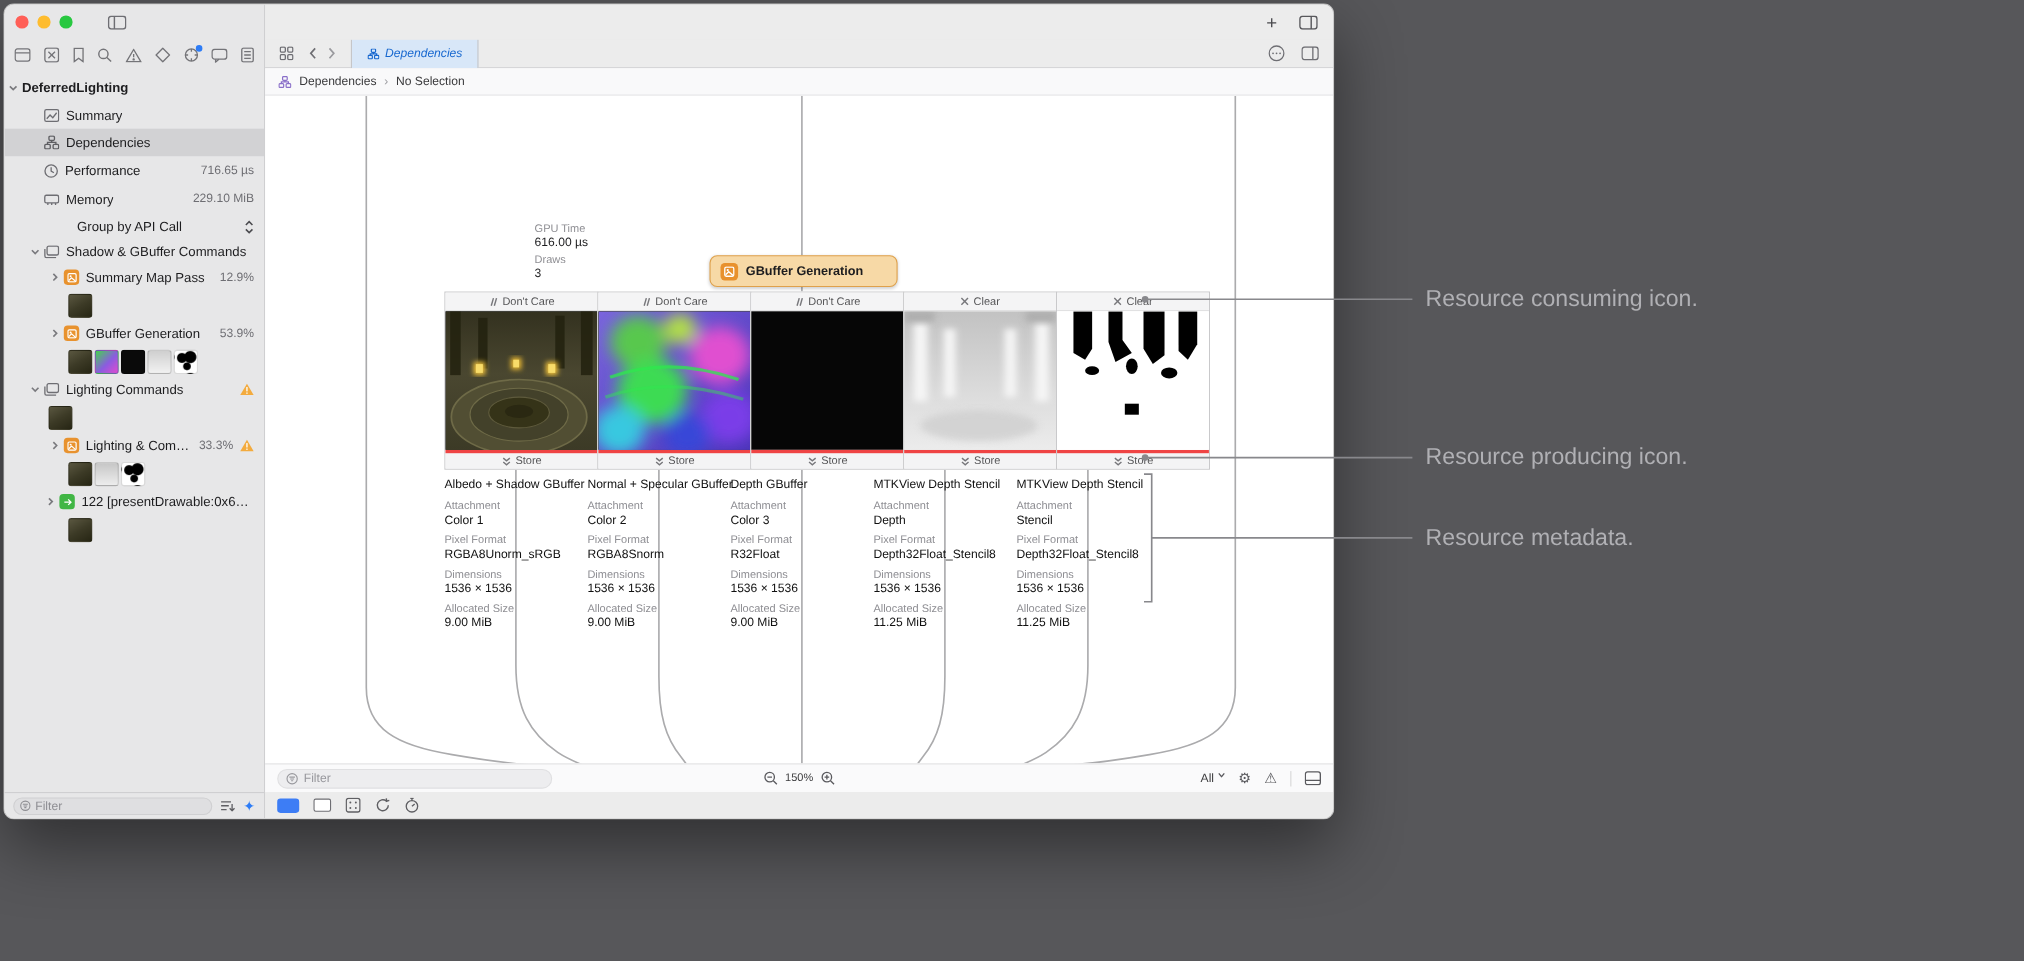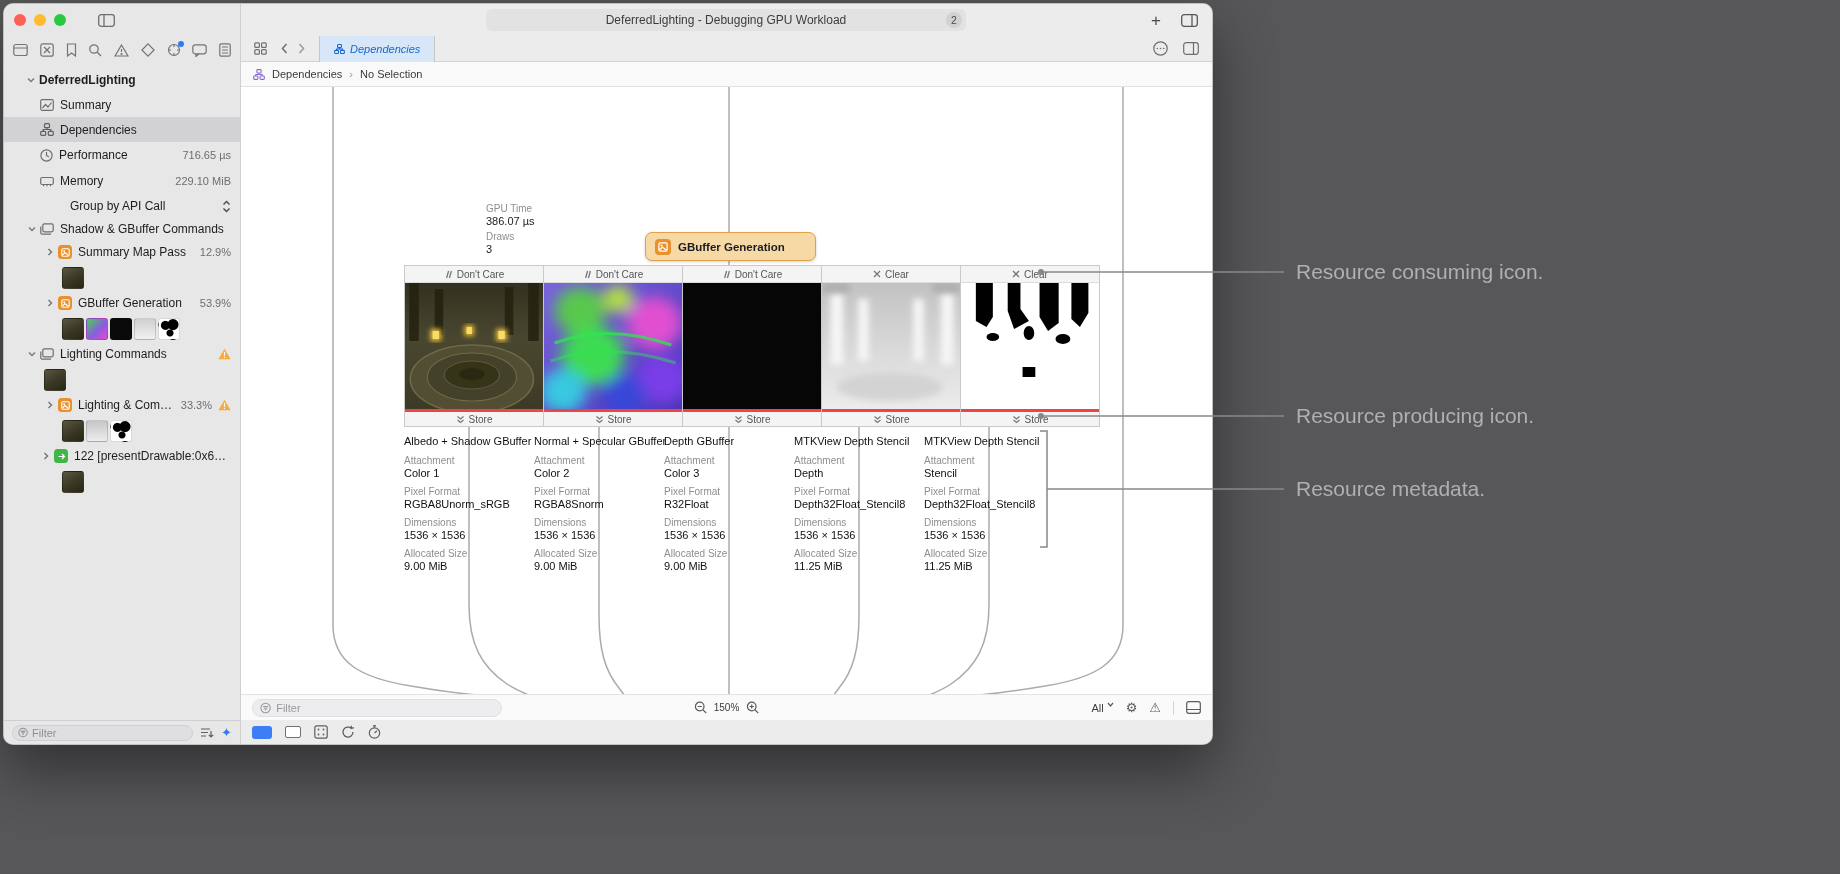--- a/index.html
+++ b/index.html
@@ -176,21 +176,21 @@
             <rect x="0.8" y="0.8" width="10.4" height="12.4" rx="1.5"></rect>
             <line x1="3" y1="4" x2="9" y2="4"></line>
             <line x1="3" y1="7" x2="9" y2="7"></line>
             <line x1="3" y1="10" x2="9" y2="10"></line>
           </svg>
         </span>
     </div>
 
     <div class="tree">
 
-      <div class="row bold" style="padding-left:23px">
+      <div class="row bold" style="padding-left:4px">
         <span class="chev">
             <svg width="8" height="8" viewBox="0 0 8 8" fill="none" stroke="currentColor" stroke-width="1.5">
               <polyline points="1,2.5 4,5.5 7,2.5"></polyline>
             </svg>
           </span>
         <span class="lbl">DeferredLighting</span>
       </div>
 
       <div class="row" style="padding-left:36px">
         <span class="ticon" style="color:#6e6e73">
@@ -406,24 +406,20 @@
             <path d="M11,4 V10 M8.8,7.8 L11,10 L13.2,7.8"></path>
           </svg>
         </span>
       <span class="sparkle">✦</span>
     </div>
   </div>
 
   <div class="main">
 
     <div class="titlebar">
-      <div class="title-pill">
-        <span>DeferredLighting - Debugging GPU Workload</span>
-        <span class="title-badge">2</span>
-      </div>
       <div class="tb-right">
         <span class="plusbtn">+</span>
         <span>
             <svg width="17" height="13" viewBox="0 0 17 13" fill="none" stroke="currentColor" stroke-width="1.3">
               <rect x="0.7" y="0.7" width="15.6" height="11.6" rx="2.5"></rect>
               <line x1="11" y1="0.7" x2="11" y2="12.3"></line>
             </svg>
           </span>
       </div>
     </div>
@@ -499,21 +495,21 @@
         <path d="M228,340 V518 C228,558 241,580 266,597 C275,603 283,606 290,609"></path>
         <path d="M358,340 V528 C358,563 364,584 378,601 L384,609"></path>
         <path d="M488,340 V609"></path>
         <path d="M618,340 V528 C618,563 612,584 598,601 L592,609"></path>
         <path d="M748,340 V518 C748,558 735,580 710,597 C701,603 693,606 686,609"></path>
         <path d="M882,0 V538 C882,576 854,591 804,599 C769,605 742,608 724,609"></path>
       </svg>
 
       <div class="gpu-stats">
         <div class="stat-label">GPU Time</div>
-        <div class="stat-value">386.07 µs</div>
+        <div class="stat-value">616.00 µs</div>
         <div class="stat-label">Draws</div>
         <div class="stat-value">3</div>
       </div>
 
       <div class="node">
         <span class="node-icon">
             <svg width="10" height="10" viewBox="0 0 9 9" fill="none" stroke="#fff" stroke-width="1.1">
               <rect x="0.8" y="0.8" width="7.4" height="7.4" rx="1.2"></rect>
               <circle cx="3.2" cy="3.2" r="0.9" fill="#fff" stroke="none"></circle>
               <path d="M1.5,7 L4,4.5 L7.5,7.5"></path>

